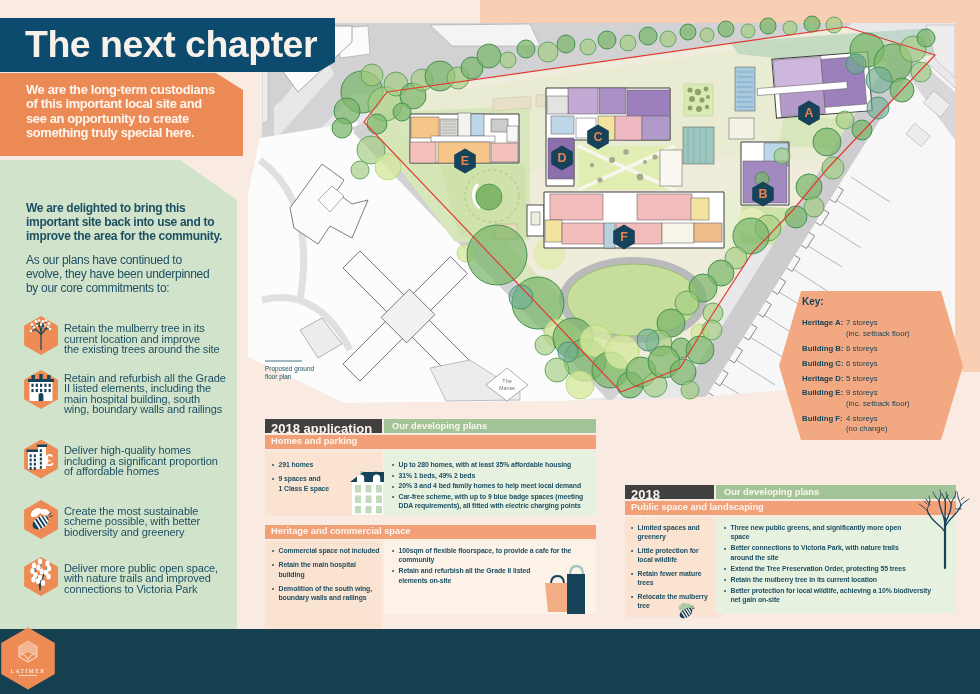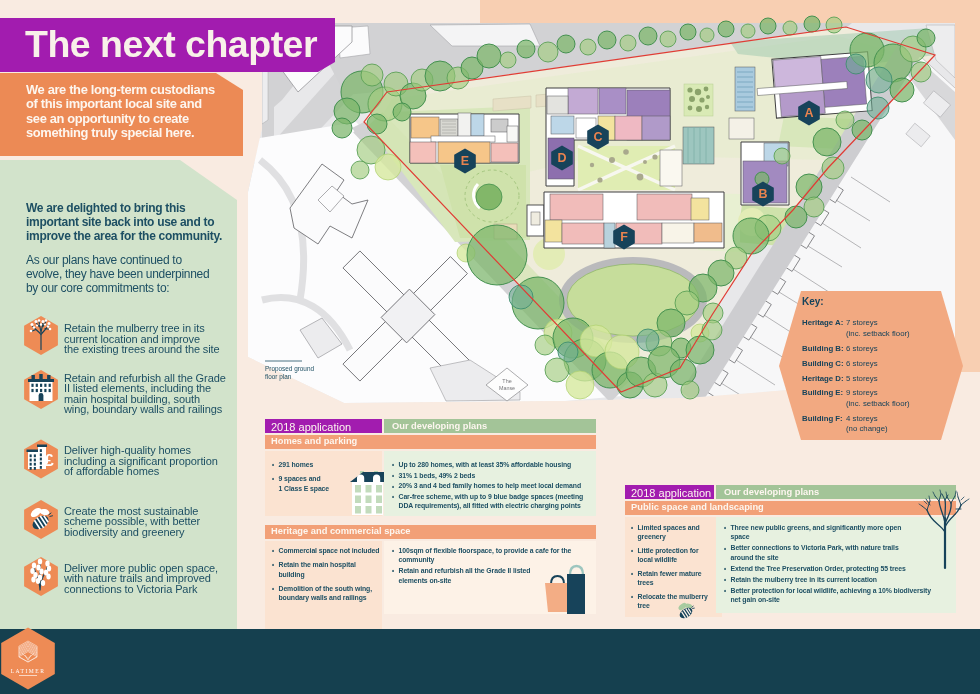--- a/index.html
+++ b/index.html
@@ -1,26 +1,26 @@
 <!DOCTYPE html>
 <html><head><meta charset="utf-8"><style>
 html,body{margin:0;padding:0}
 body{width:980px;height:694px;position:relative;background:#f9ebe1;font-family:"Liberation Sans",sans-serif;overflow:hidden}
 .abs{position:absolute}
 #peachtop{left:480px;top:0;width:500px;height:23px;background:#f8cfb2}
 #peachright{left:955px;top:0;width:25px;height:372px;background:#f8cfb2}
-#titleband{left:0;top:18px;width:335px;height:54px;background:#a21caf;clip-path:polygon(0 0,100% 0,100% 44px,318px 54px,0 54px)}
+#titleband{left:0;top:18px;width:335px;height:54px;background:#0c4a6e;clip-path:polygon(0 0,100% 0,100% 44px,318px 54px,0 54px)}
 #titleband .t{position:absolute;left:25px;top:0;font-size:37.5px;line-height:53px;font-weight:bold;color:#f8f1e9;letter-spacing:-0.5px}
 #orangebox{left:0;top:73px;width:243px;height:83px;background:#ec8a55;clip-path:polygon(0 0,216px 0,243px 17px,243px 83px,0 83px)}
 #orangebox .t{position:absolute;left:26px;top:10px;font-size:12.9px;letter-spacing:-0.35px;line-height:14.4px;font-weight:bold;color:#fdf6ef}
 #mint{left:0;top:160px;width:237px;height:469px;background:#d2e3cb;clip-path:polygon(0 0,180px 0,237px 40px,237px 469px,0 469px)}
 .mintp{position:absolute;left:26px;width:215px;font-size:12px;letter-spacing:-0.3px;line-height:14.4px;color:#1d4f63}
 .iconrow{position:absolute;left:64px;width:185px;font-size:11px;letter-spacing:-0.1px;line-height:10.4px;color:#1d4f63}
 
-.hdrL{background:#a21caf;color:#fdf6ef;font-weight:normal;font-size:11px;padding:2.4px 0 0 6px;box-sizing:border-box}
+.hdrL{background:#404040;color:#fdf6ef;font-weight:bold;font-size:13px;padding:2.4px 0 0 6px;box-sizing:border-box}
 .hdrR{background:#a3c498;color:#fdf6ef;font-weight:bold;font-size:9.3px;padding:2.4px 0 0 8px;box-sizing:border-box}
 .hdr2{background:#f2a077;color:#fdf6ef;font-weight:bold;font-size:9.3px;padding:1px 0 0 6px;box-sizing:border-box}
 .cellP{background:#fbe3d1}
 .cellG{background:#e7f1e0}
 .cellW{background:#fdf2e7}
 ul.b{margin:0;padding:0;list-style:none;transform:scaleX(0.93);transform-origin:0 0}
 ul.b li{position:relative;padding-left:7px;margin:0;font-size:7.4px;letter-spacing:-0.1px;line-height:9.3px;color:#1d4f63;font-weight:bold}
 ul.b li:before{content:"•";position:absolute;left:0;top:0.2px;font-size:6.5px}
 ul.b li+li{margin-top:5px}
 ul.tight li+li{margin-top:1.4px}

